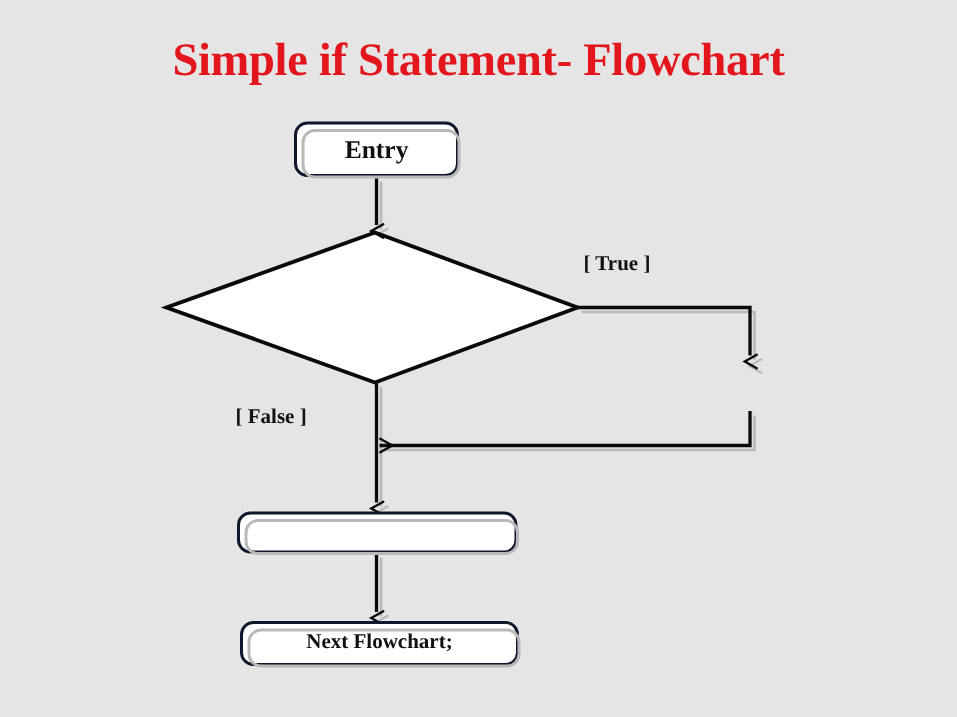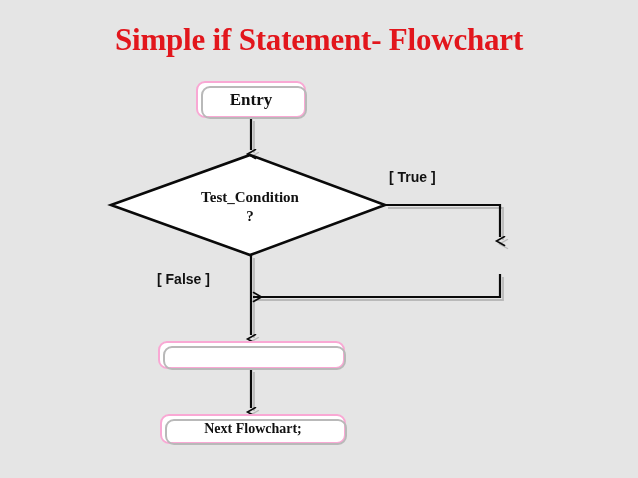--- a/index.html
+++ b/index.html
@@ -36,21 +36,21 @@
     left: 0;
     top: 0;
     width: 638px;
     height: 478px;
   }
   
   .node {
     position: absolute;
     box-sizing: border-box;
     background: #ffffff;
-    border: 2px solid #f9a8d4;
+    border: 2px solid #0f172a;
     border-radius: 9px;
     display: flex;
     align-items: center;
     justify-content: center;
     font-family: "Liberation Serif", "DejaVu Serif", serif;
     font-weight: bold;
     color: #111111;
     z-index: 3;
   }
   .node .shadow-layer {
@@ -106,21 +106,21 @@
     line-height: 1.25;
     z-index: 3;
     pointer-events: none;
   }
   #diamond-label .q {
     display: block;
   }
   
   .branch-label {
     position: absolute;
-    font-family: Liberation Sans, sans-serif;
+    font-family: Liberation Serif, serif;
     font-weight: bold;
     font-size: 14px;
     color: #111111;
     white-space: nowrap;
     z-index: 3;
   }
   #label-true {
     left: 389px;
     top: 169px;
   }
@@ -186,21 +186,17 @@
 
   <div class="node" id="node-statement-x">
     <span class="shadow-layer"></span>
   </div>
 
   <div class="node" id="node-next-statement">
     <span class="shadow-layer"></span>
     <span>Next Flowchart;</span>
   </div>
 
-  <div id="diamond-label">
-    <span>Test_Condition</span>
-    <span class="q">?</span>
-  </div>
 
   <div class="branch-label" id="label-true">[ True ]</div>
   <div class="branch-label" id="label-false">[ False ]</div>
 
 </div>
 
 </body></html>

